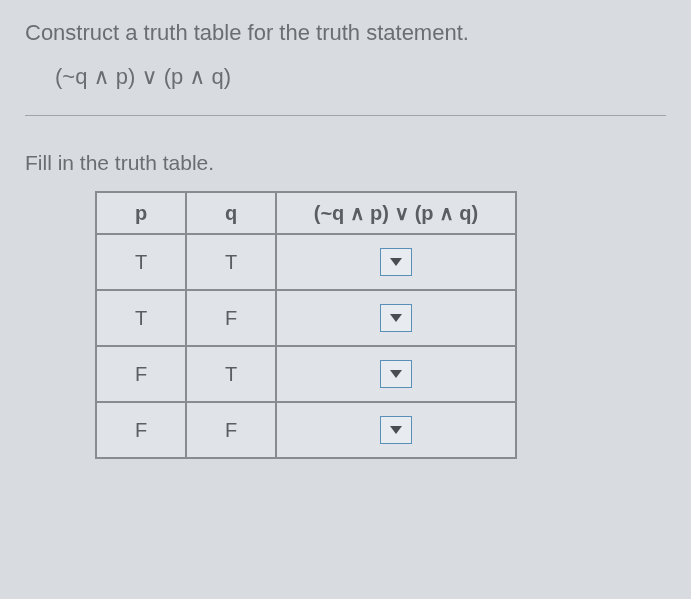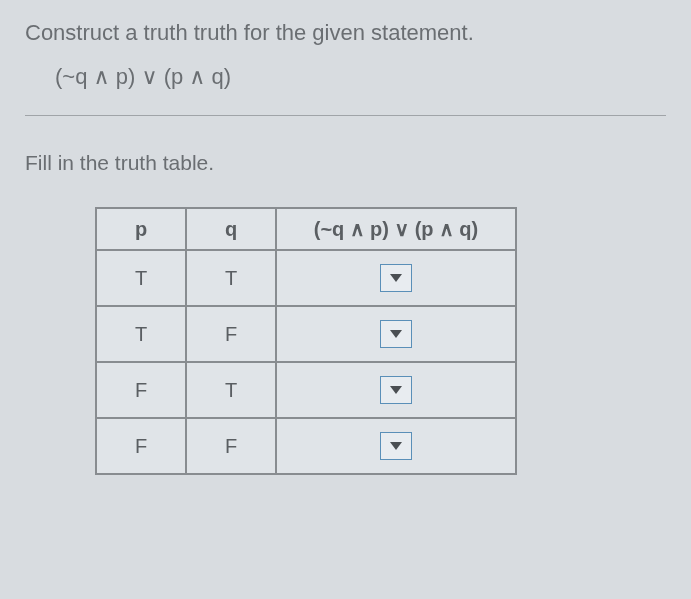--- a/index.html
+++ b/index.html
@@ -28,21 +28,21 @@
       color: #6a6e72;
       font-weight: 500;
     }
     .divider {
       border: none;
       border-top: 1px solid #a0a4a8;
       margin-bottom: 35px;
     }
     .fill-instruction {
       font-size: 21px;
-      margin-bottom: 32px;
+      margin-bottom: 16px;
       color: #6a6e72;
     }
     .table-wrapper {
       margin-left: 70px;
     }
     table {
       border-collapse: collapse;
       background: #e0e4e8;
     }
     th, td {
@@ -80,21 +80,21 @@
       width: 0;
       height: 0;
       border-left: 6px solid transparent;
       border-right: 6px solid transparent;
       border-top: 8px solid #4a4e52;
     }
   </style>
 </head>
 <body>
 
-<div class="instruction">Construct a truth truth for the given statement.</div>
+<div class="instruction">Construct a truth table for the truth statement.</div>
 <div class="expression">(~q ∧ p) ∨ (p ∧ q)</div>
 
 <hr class="divider">
 
 <div class="fill-instruction">Fill in the truth table.</div>
 
 <div class="table-wrapper">
   <table>
     <thead>
       <tr>

